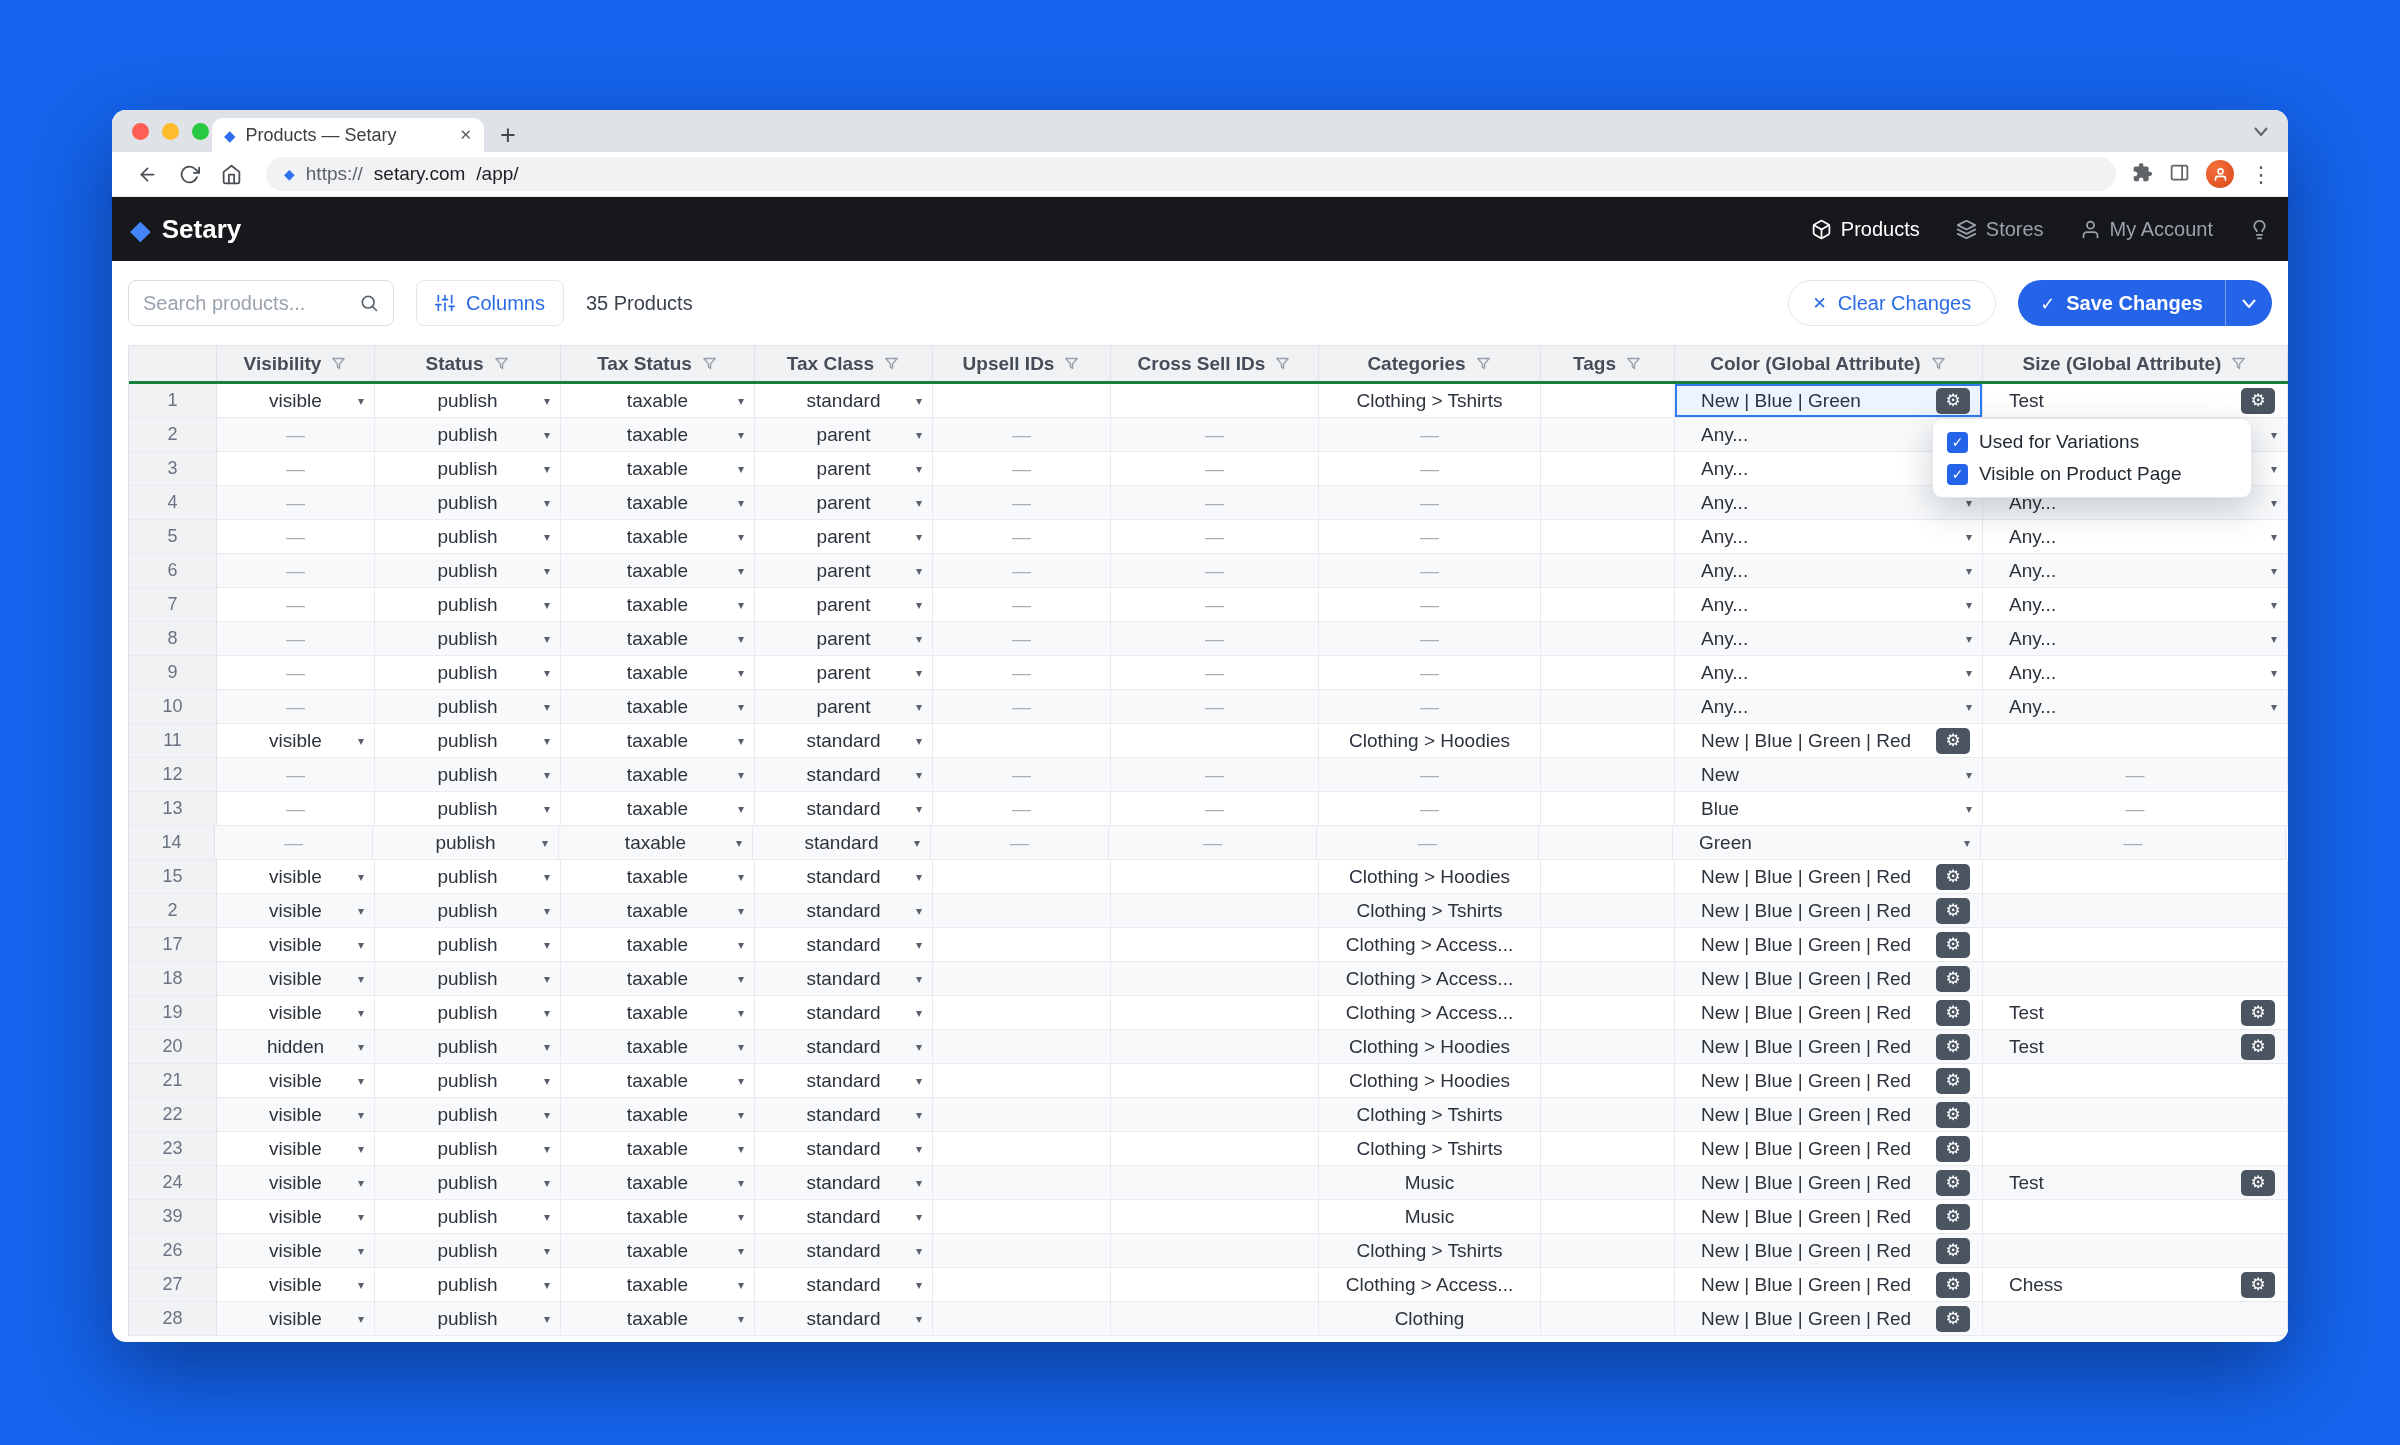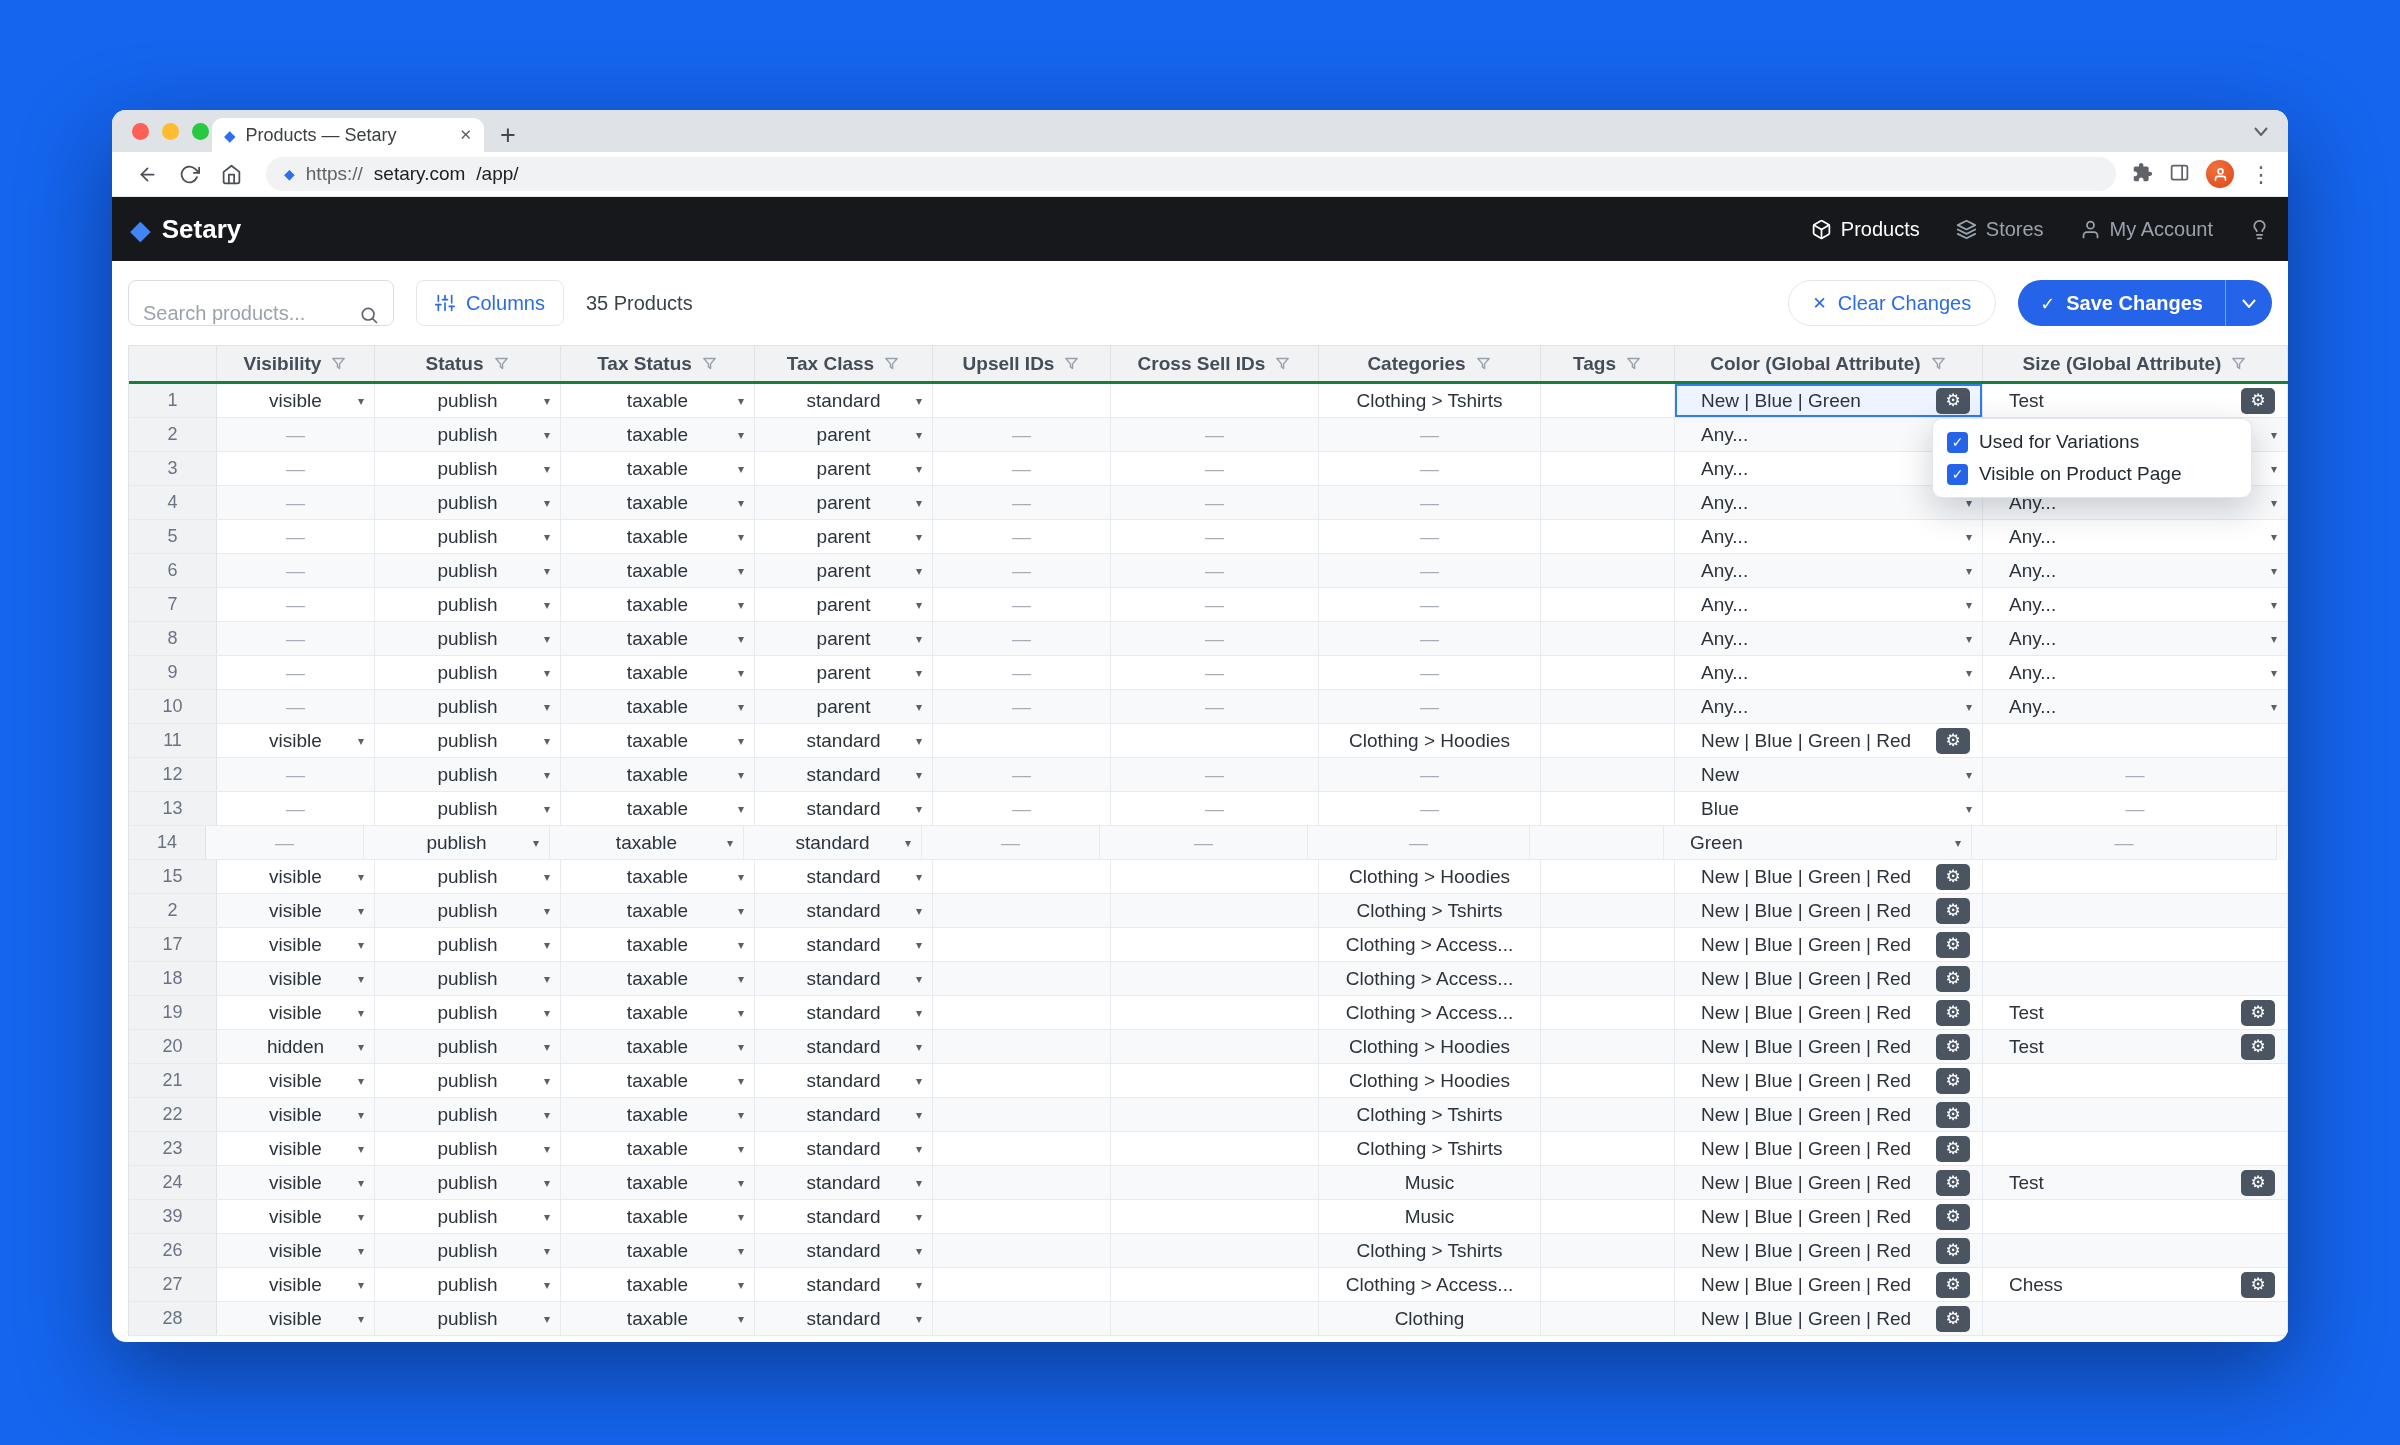--- a/index.html
+++ b/index.html
@@ -47,21 +47,21 @@
                 padding:0 16px; }
   .env-select .chev { color:#9aa2ad; display:flex; }
   .app-nav { margin-left:auto; display:flex; align-items:center; gap:36px; font-size:20px; color:#9aa2ad; }
   .nav-item { display:flex; align-items:center; gap:9px; }
   .nav-item.active { color:#fff; }
   .nav-item svg, .bulb svg { width:21px; height:21px; }
   .bulb { color:#9aa2ad; display:flex; }
 
   
   .app-toolbar { height:84px; background:#fff; display:flex; align-items:center; padding:0 16px; gap:22px; flex:none; }
-  .search { width:266px; height:46px; border:1px solid #d8dde3; border-radius:8px; display:flex; align-items:flex-end;
+  .search { width:266px; height:46px; border:1px solid #d8dde3; border-radius:8px; display:flex; align-items:center;
             padding:0 14px; gap:8px; }
   .search input { border:none; outline:none; flex:1; min-width:0; font-size:20px; color:#2c333c;
                   font-family:"Liberation Sans", sans-serif; background:transparent; }
   .search input::placeholder { color:#9aa3ad; }
   .search .mag { color:#5b636d; display:flex; } .search .mag svg{ width:20px; height:20px; }
   .columns-btn { height:46px; border:1px solid #e3e7ec; background:#fff; border-radius:8px; display:flex;
                  align-items:center; gap:11px; padding:0 18px; color:#2b6be4; font-size:20px; }
   .columns-btn svg { width:20px; height:20px; }
   .count { font-size:20px; color:#3a424d; }
   .tb-spacer { flex:1; }
@@ -820,21 +820,21 @@
             <div class="td" style="width: 134px;"></div>
             <div class="td left" style="width: 308px;">
               <span>Blue</span>
               <span class="arrow">▾</span>
             </div>
             <div class="td" style="width: 305px;">
               <span class="dash">—</span>
             </div>
           </div>
           <div class="tr even">
-            <div class="td num" style="width: 77px;">
+            <div class="td num" style="width: 86px;">
               <span>14</span>
             </div>
             <div class="td" style="width: 158px;">
               <span class="dash">—</span>
             </div>
             <div class="td" style="width: 186px;">
               <span>publish</span>
               <span class="arrow">▾</span>
             </div>
             <div class="td" style="width: 194px;">

